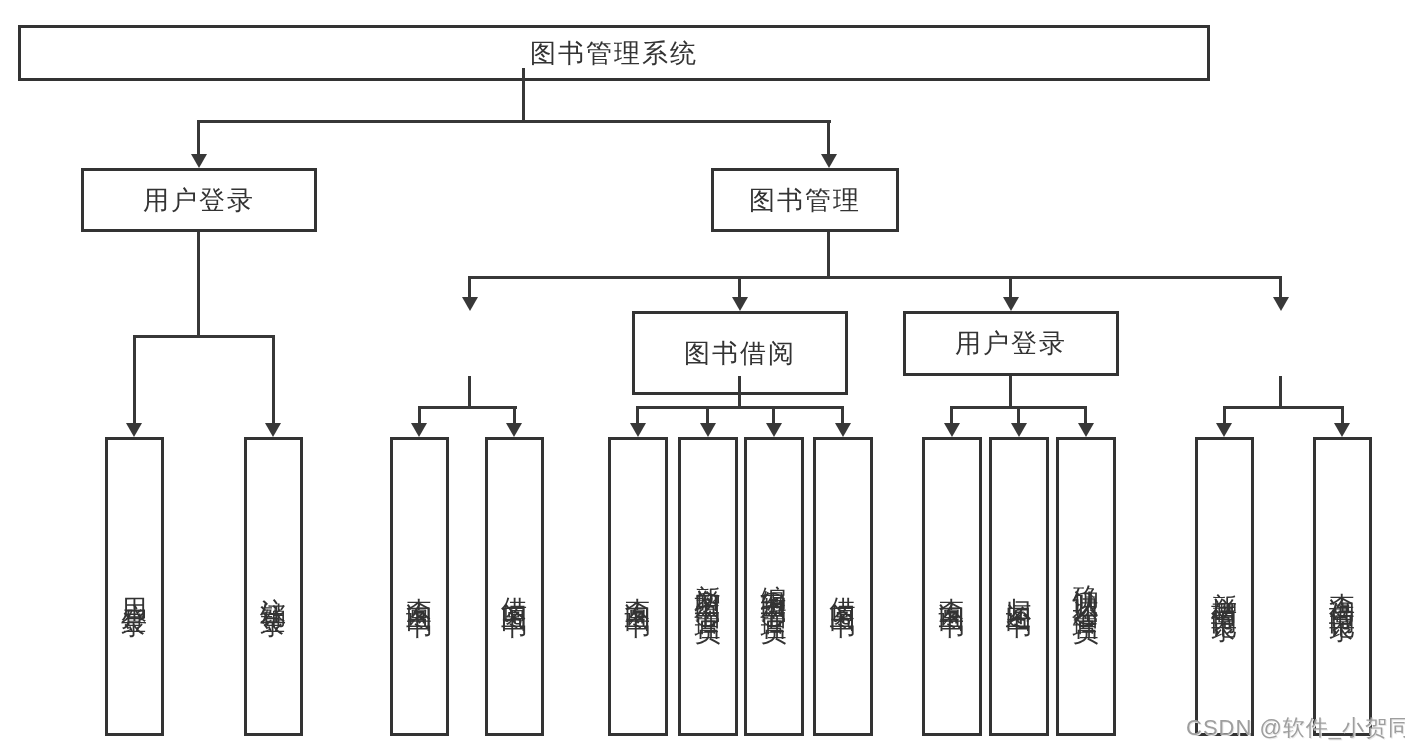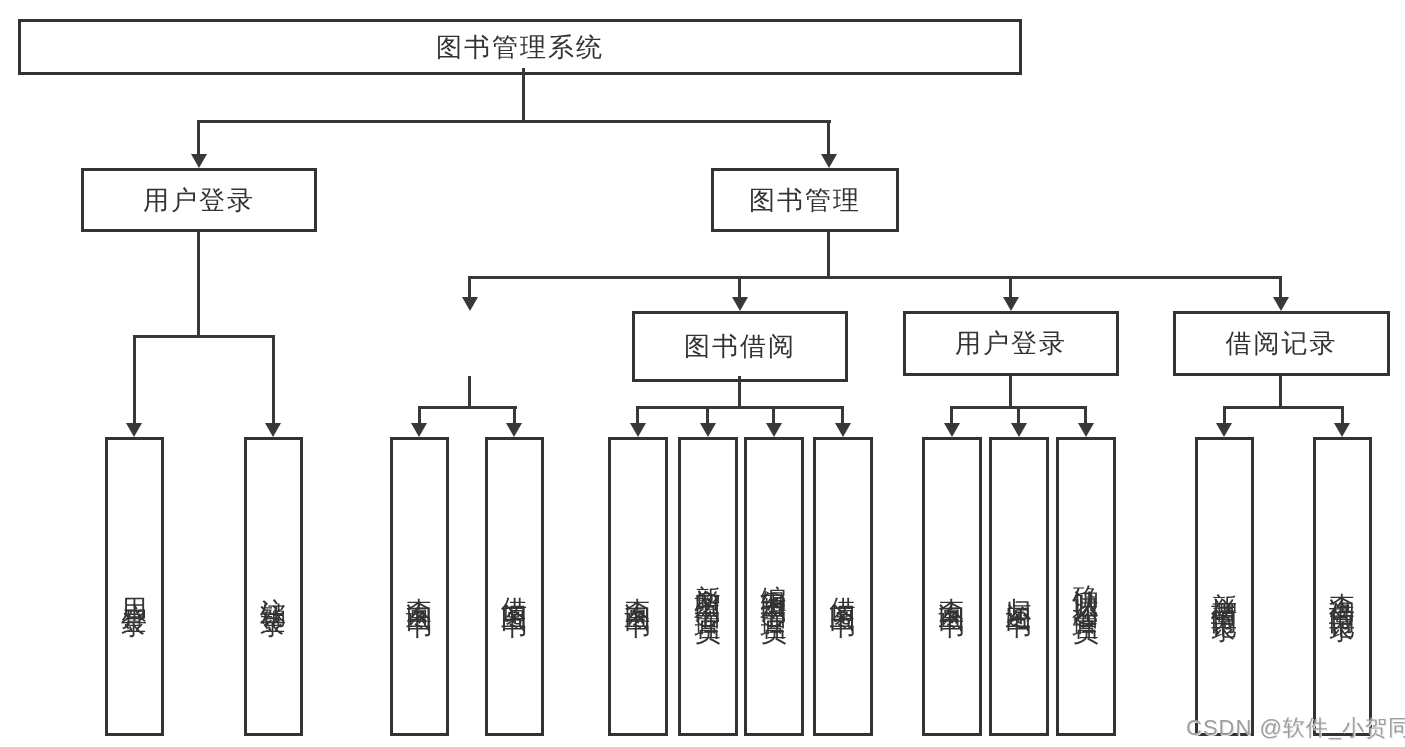--- a/index.html
+++ b/index.html
@@ -62,21 +62,21 @@
     text-shadow: 1px 1px 0 #e9e9e9;
     white-space: nowrap;
     z-index: 5;
   }
 </style>
 </head>
 <body>
 
 <div class="canvas">
 
-  <div class="box hbox" style="left:18px;top:19px;width:1004px;height:56px">
+  <div class="box hbox" style="left:18px;top:25px;width:1192px;height:56px">
     <span class="label">图书管理系统</span>
   </div>
 
   <div class="vline" style="left:522px;top:68px;height:55px"></div>
   <div class="hline" style="left:197px;top:120px;width:634px"></div>
   <div class="vline" style="left:197px;top:120px;height:36px"></div>
   <div class="arrow" style="left:191px;top:154px"></div>
   <div class="vline" style="left:827px;top:120px;height:36px"></div>
   <div class="arrow" style="left:821px;top:154px"></div>
 
@@ -98,28 +98,25 @@
   <div class="hline" style="left:468px;top:276px;width:814px"></div>
   <div class="vline" style="left:468px;top:276px;height:23px"></div>
   <div class="arrow" style="left:462px;top:297px"></div>
   <div class="vline" style="left:738px;top:276px;height:23px"></div>
   <div class="arrow" style="left:732px;top:297px"></div>
   <div class="vline" style="left:1009px;top:276px;height:23px"></div>
   <div class="arrow" style="left:1003px;top:297px"></div>
   <div class="vline" style="left:1279px;top:276px;height:23px"></div>
   <div class="arrow" style="left:1273px;top:297px"></div>
 
-  <div class="box hbox" style="left:632px;top:311px;width:216px;height:71px">
+  <div class="box hbox" style="left:632px;top:311px;width:216px;height:84px">
     <span class="label">图书借阅</span>
   </div>
   <div class="box hbox" style="left:903px;top:311px;width:216px;height:65px">
     <span class="label">用户登录</span>
-  </div>
-  <div class="box hbox" style="left:1173px;top:311px;width:217px;height:65px">
-    <span class="label">借阅记录</span>
   </div>
 
   <div class="vline" style="left:468px;top:376px;height:33px"></div>
   <div class="hline" style="left:418px;top:406px;width:99px"></div>
   <div class="vline" style="left:738px;top:376px;height:33px"></div>
   <div class="hline" style="left:636px;top:406px;width:208px"></div>
   <div class="vline" style="left:1009px;top:376px;height:33px"></div>
   <div class="hline" style="left:950px;top:406px;width:137px"></div>
   <div class="vline" style="left:1279px;top:376px;height:33px"></div>
   <div class="hline" style="left:1223px;top:406px;width:121px"></div>

